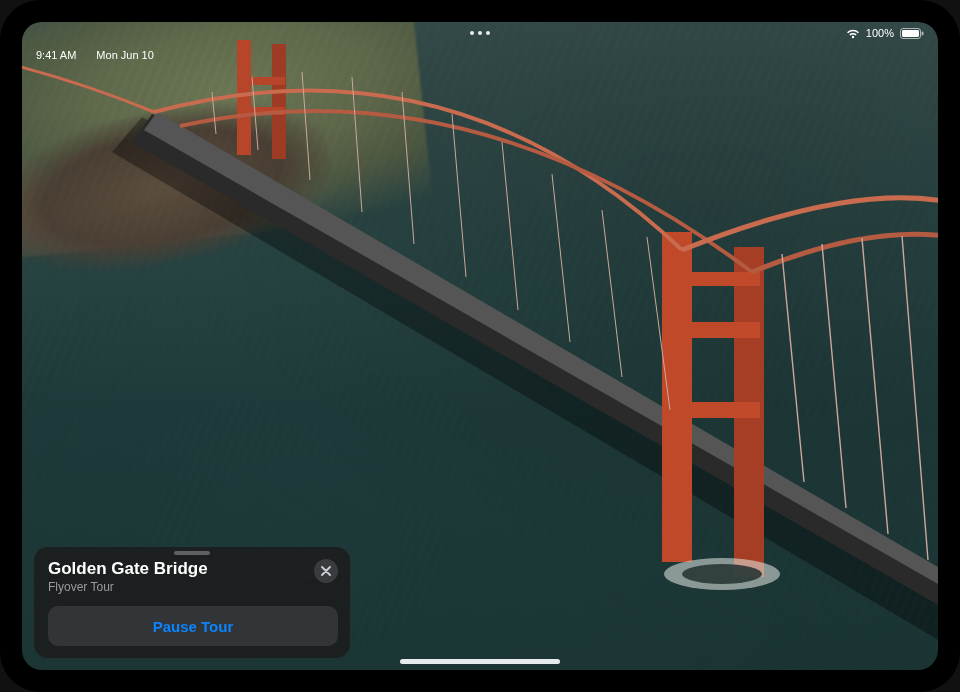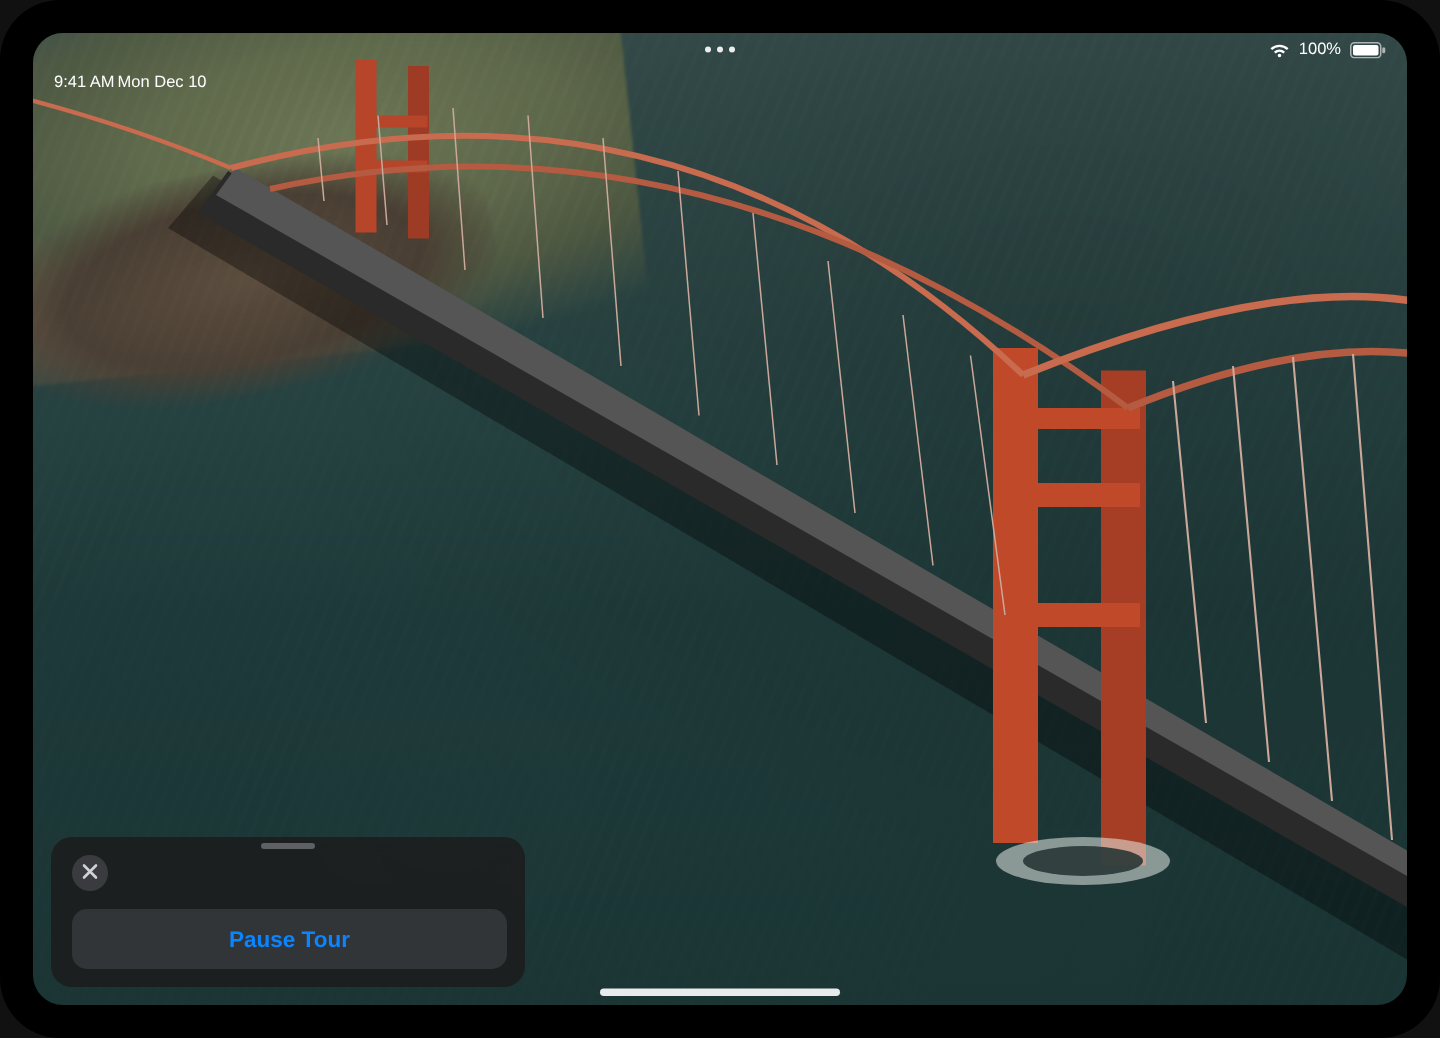--- a/index.html
+++ b/index.html
@@ -69,21 +69,21 @@
     position: absolute;
     top: 0; left: 0; right: 0;
     height: 22px;
     display: flex;
     align-items: center;
     padding: 0 14px;
     color: #fff;
     font-size: 11px;
     font-weight: 500;
   }
-  .status-left { display:flex; gap:2px; align-items:flex-start;margin-top:44px; }
+  .status-left { display:flex; gap:20px; align-items:flex-start;margin-top:44px; }
   .status-center { position:absolute; left:50%; transform:translateX(-50%); display:flex; gap:4px; }
   .status-center .dot { width:4px; height:4px; border-radius:50%; background:rgba(255,255,255,0.9); }
   .status-right { margin-left:auto; display:flex; align-items:flex-end; gap:6px; }
   .wifi-icon svg, .battery-icon svg { display:block; }
 
   
   .home-indicator {
     position:absolute;
     bottom:6px; left:50%;
     transform:translateX(-50%);
@@ -199,21 +199,21 @@
           <line x1="800" y1="222" x2="824" y2="486"></line>
           <line x1="840" y1="216" x2="866" y2="512"></line>
           <line x1="880" y1="214" x2="906" y2="538"></line>
         </g>
       </svg>
     </div>
 
     <div class="status-bar">
       <div class="status-left">
         <span>9:41 AM</span>
-        <span>Mon Dec 10</span>
+        <span>Mon Jun 10</span>
       </div>
       <div class="status-center">
         <span class="dot"></span>
           <span class="dot"></span>
           <span class="dot"></span>
       </div>
       <div class="status-right">
         <span class="wifi-icon">
           <svg width="14" height="10" viewBox="0 0 14 10">
               <path d="M7 9.2a1.2 1.2 0 100-2.4 1.2 1.2 0 000 2.4zM3.3 5.5a5.5 5.5 0 017.4 0l-1.1 1.1a4 4 0 00-5.2 0L3.3 5.5zM1 3.2a8.6 8.6 0 0112 0L11.9 4.3a7 7 0 00-9.8 0L1 3.2z" fill="#fff"></path>
@@ -226,20 +226,24 @@
               <rect x="2" y="2" width="17" height="7" rx="1.4" fill="#fff"></rect>
               <rect x="21.5" y="3.5" width="2" height="4" rx="1" fill="#fff" fill-opacity="0.6"></rect>
             </svg>
         </span>
       </div>
     </div>
 
     <div class="card">
       <div class="grabber"></div>
       <div class="card-header">
+        <div>
+          <div class="card-title">Golden Gate Bridge</div>
+          <div class="card-sub">Flyover Tour</div>
+        </div>
         <div class="close-btn">
           <span>
             <svg viewBox="0 0 10 10">
                 <path d="M1 1 L9 9 M9 1 L1 9" stroke="#d0d0d6" stroke-width="1.8" stroke-linecap="round"></path>
               </svg>
           </span>
         </div>
       </div>
       <div class="pause-btn">
         <span>Pause Tour</span>

